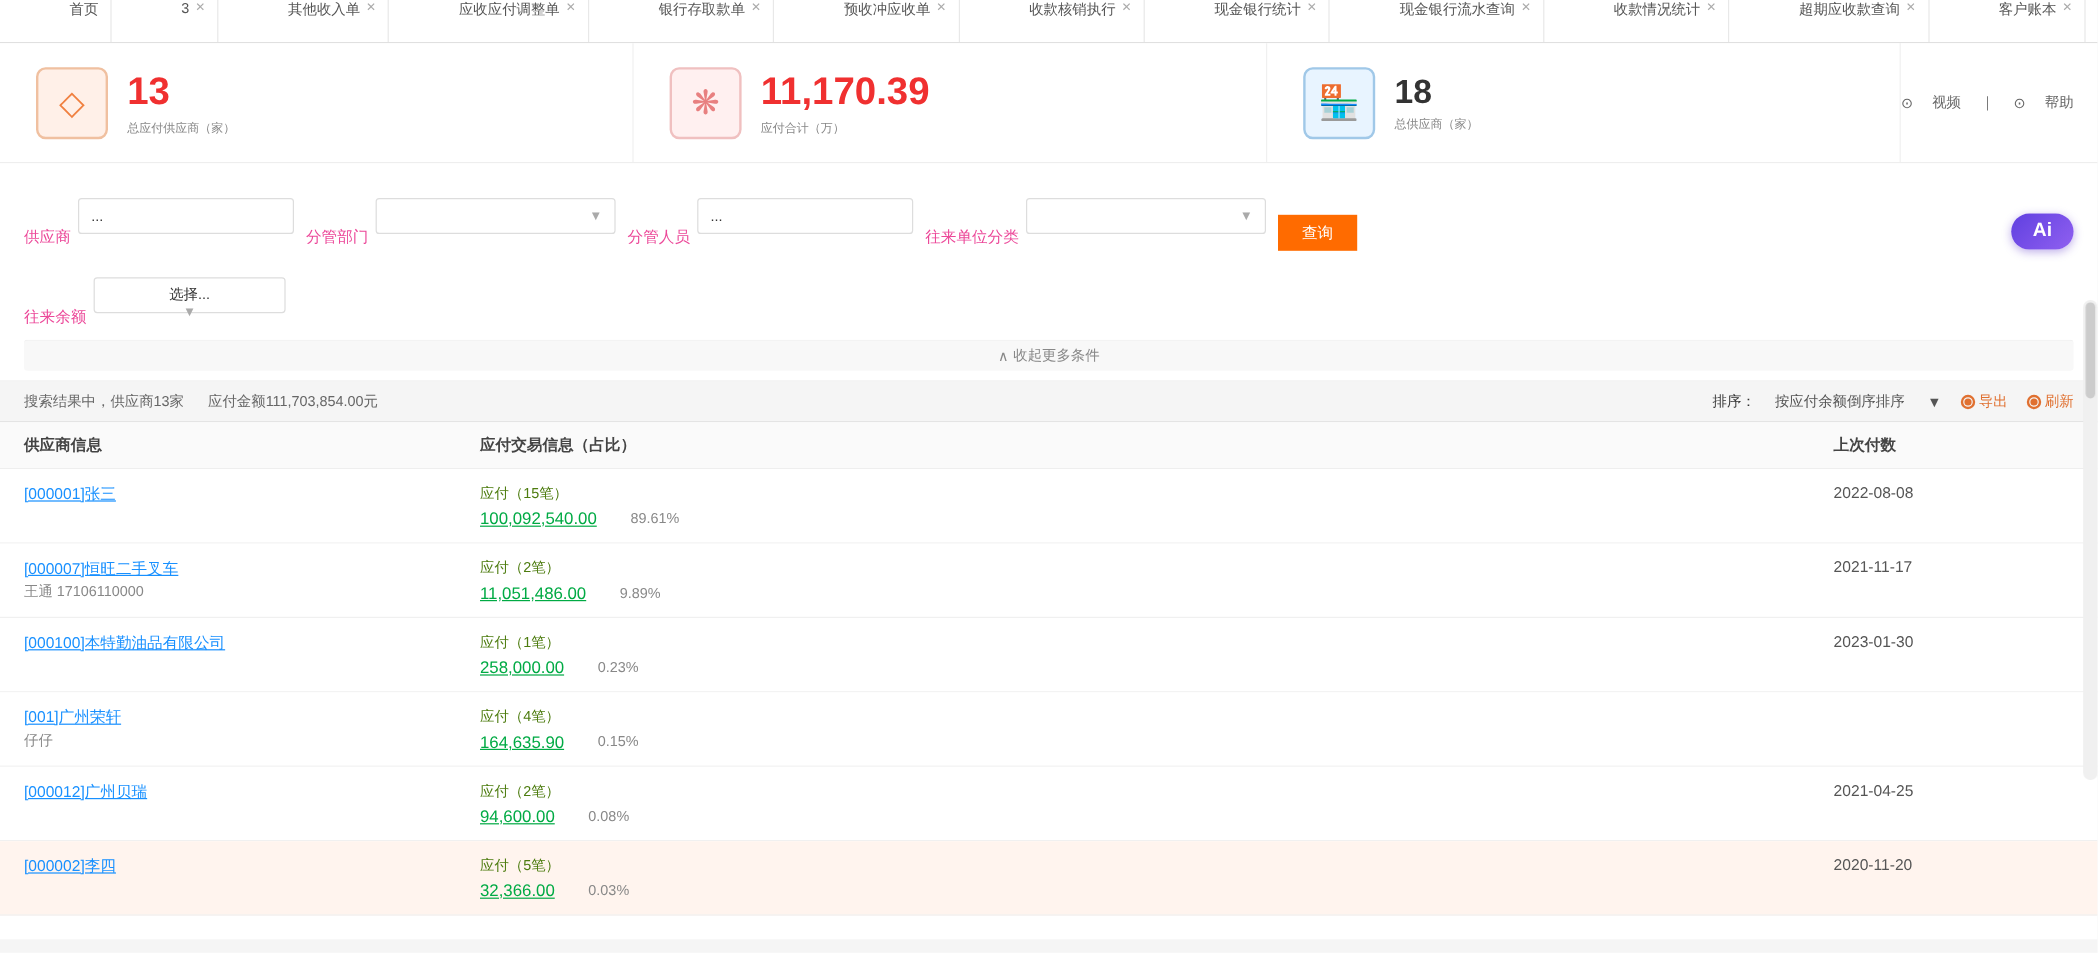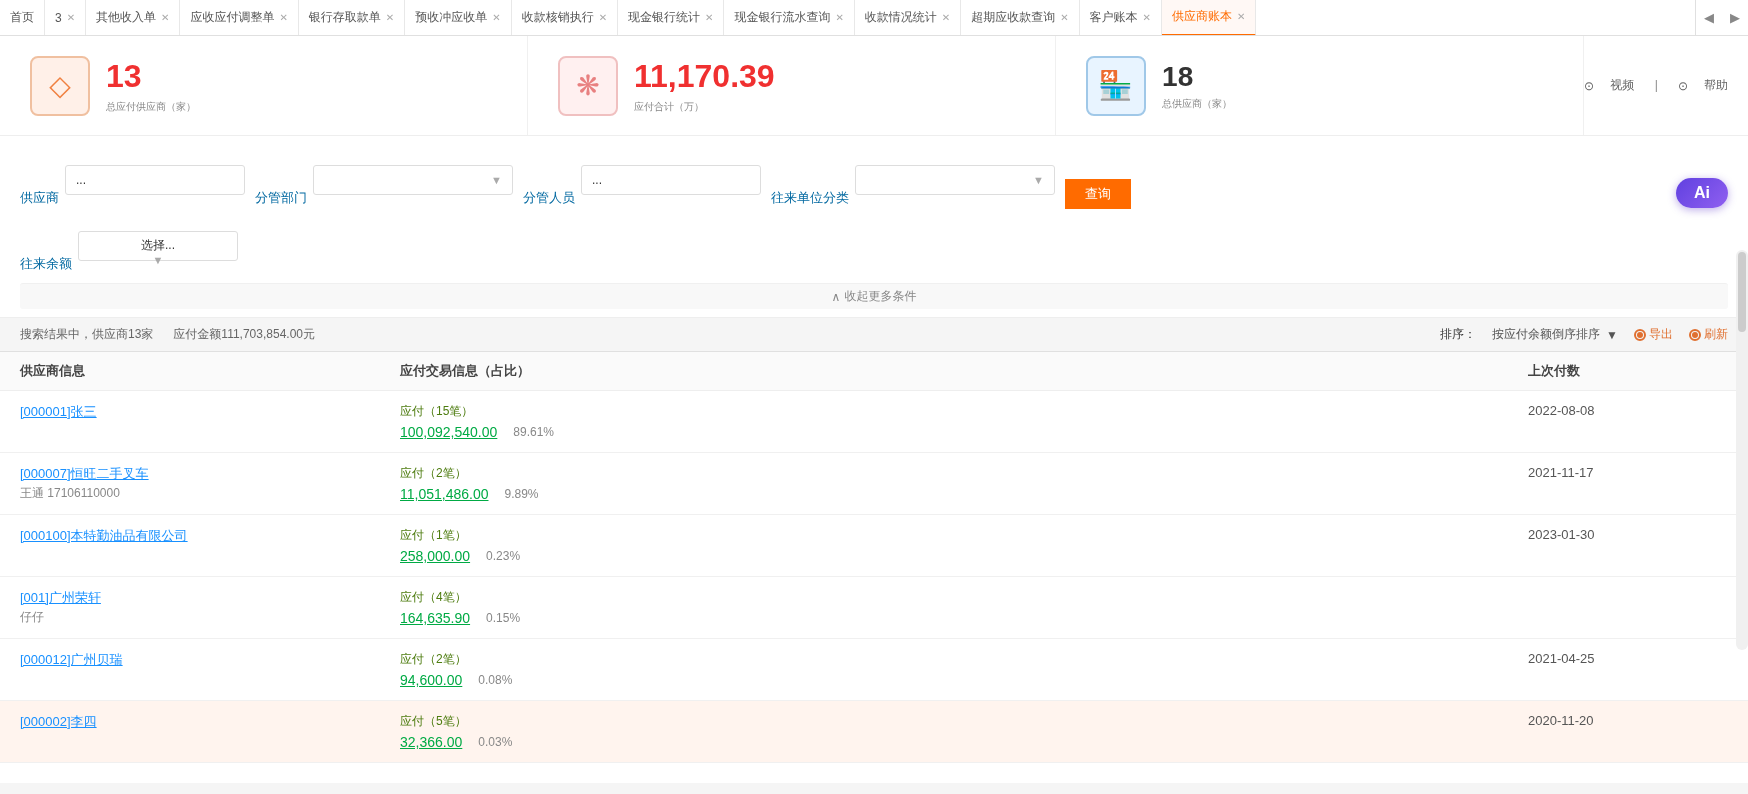--- a/index.html
+++ b/index.html
@@ -4,23 +4,23 @@
   <style>
     * { box-sizing: border-box; margin: 0; padding: 0; }
     body { font-family: 'Microsoft YaHei', Arial, sans-serif; font-size: 13px; background: #f5f5f5; color: #333; overflow-x: hidden; }
 
     
     .top-nav {
       display: flex; align-items: center; background: #fff; border-bottom: 1px solid #e0e0e0;
       height: 36px; overflow: hidden;
     }
     .nav-tab {
-      display: inline-flex; align-items: center; padding: 0 10px; height: 36px;
+      display: inline-flex; align-items: flex-start; padding: 0 10px; height: 36px;
       border-right: 1px solid #e8e8e8; white-space: nowrap; cursor: pointer;
-      font-size: 12px; color: #555; flex-shrink: 0;
+      font-size: 12px; color: #555; flex-shrink: 0; margin-left: 48px;
     }
     .nav-tab.active { color: #ff6b00; border-bottom: 2px solid #ff6b00; background: #fff8f5; }
     .nav-tab .close-btn { margin-left: 5px; color: #aaa; font-size: 10px; cursor: pointer; }
     .nav-arrows { display: flex; align-items: center; margin-left: auto; border-left: 1px solid #e0e0e0; }
     .nav-arrow { width: 26px; height: 36px; display: flex; align-items: center; justify-content: center; cursor: pointer; color: #888; }
 
     
     .stats-bar {
       display: flex; background: #fff; border-bottom: 1px solid #eee; height: 100px; align-items: center;
     }
@@ -38,21 +38,21 @@
     .stat-label { font-size: 10px; color: #888; margin-top: 4px; }
     .stat-right { margin-left: auto; display: flex; gap: 16px; padding-right: 20px; align-items: center; font-size: 12px; color: #666; }
     .stat-right a { color: #666; text-decoration: none; }
 
     
     .filter-area {
       background: #fff; padding: 14px 20px 8px; border-bottom: 1px solid #eee;
     }
     .filter-row { display: flex; align-items: center; gap: 10px; margin-bottom: 10px; flex-wrap: wrap; }
     .filter-item { display: flex; align-items: center; gap: 6px; }
-    .filter-label { color: #0369a1; font-size: 13px; white-space: nowrap; margin-top: 36px; }
+    .filter-label { color: #ec4899; font-size: 13px; white-space: nowrap; margin-top: 36px; }
     .filter-input {
       border: 1px solid #ddd; border-radius: 3px; padding: 5px 10px; font-size: 12px;
       color: #333; background: #fff; min-width: 180px; cursor: text; height: 30px;
       display: flex; align-items: center; justify-content: space-between;
     }
     .filter-select {
       border: 1px solid #ddd; border-radius: 3px; padding: 5px 10px; font-size: 12px;
       color: #333; background: #fff; min-width: 200px; cursor: pointer; height: 30px;
       display: flex; align-items: center; justify-content: space-between;
     }
@@ -69,21 +69,21 @@
 
     
     .result-bar {
       display: flex; align-items: center; justify-content: space-between;
       padding: 8px 20px; background: #f5f5f5; border-bottom: 1px solid #e0e0e0;
       font-size: 12px; color: #666;
     }
     .result-bar .left { display: flex; gap: 20px; }
     .result-bar .right { display: flex; align-items: center; gap: 16px; color: #555; }
     .result-bar .sort-label { color: #333; font-size: 12px; }
-    .result-bar .sort-val { color: #555; font-size: 12px; display: flex; align-items: center; gap: 6px; }
+    .result-bar .sort-val { color: #555; font-size: 12px; display: flex; align-items: center; gap: 19px; }
     .icon-btn { display: flex; align-items: center; gap: 3px; cursor: pointer; color: #e07030; font-size: 12px; }
     .icon-btn .radio-dot { width: 12px; height: 12px; border-radius: 50%; border: 2px solid #e07030; display: inline-block; position: relative; }
     .icon-btn .radio-dot::after { content:''; position:absolute; width:6px; height:6px; background:#e07030; border-radius:50%; top:1px; left:1px; }
 
     
     .table-wrap { background: #fff; padding: 0 0 20px; }
     .table-header {
       display: flex; padding: 10px 20px; background: #fafafa; border-bottom: 1px solid #eee;
       font-weight: bold; color: #444; font-size: 13px;
     }
@@ -95,21 +95,21 @@
       display: flex; padding: 12px 20px; border-bottom: 1px solid #f0f0f0; align-items: flex-start;
       background: #fff;
     }
     .table-row.highlighted { background: #fff4ee; }
 
     .supplier-link { color: #1890ff; text-decoration: underline; cursor: pointer; font-size: 13px; }
     .supplier-sub { color: #888; font-size: 12px; margin-top: 2px; }
     .tx-label { color: #4d7c0f; font-size: 12px; }
     .tx-amount { color: #00aa44; font-size: 14px; font-weight: 500; text-decoration: underline; cursor: pointer; }
     .tx-pct { color: #888; font-size: 12px; margin-left: 12px; }
-    .tx-row { display: flex; align-items: center; gap: 4px; margin-top: 4px; }
+    .tx-row { display: flex; align-items: center; gap: 16px; margin-top: 4px; }
 
     .last-pay { font-size: 13px; color: #555; }
 
     .scrollbar-wrap { position: fixed; right: 0; top: 250px; width: 12px; height: 400px; background: #f0f0f0; border-radius: 6px; }
     .scrollbar-thumb { width: 8px; margin: 2px; height: 80px; background: #ccc; border-radius: 4px; }
 
     
     .ai-btn {
       position: fixed; right: 20px; top: 178px; background: linear-gradient(135deg, #6040e0, #9060f0);
       color: #fff; border-radius: 20px; padding: 6px 18px; font-size: 16px; font-weight: bold;

